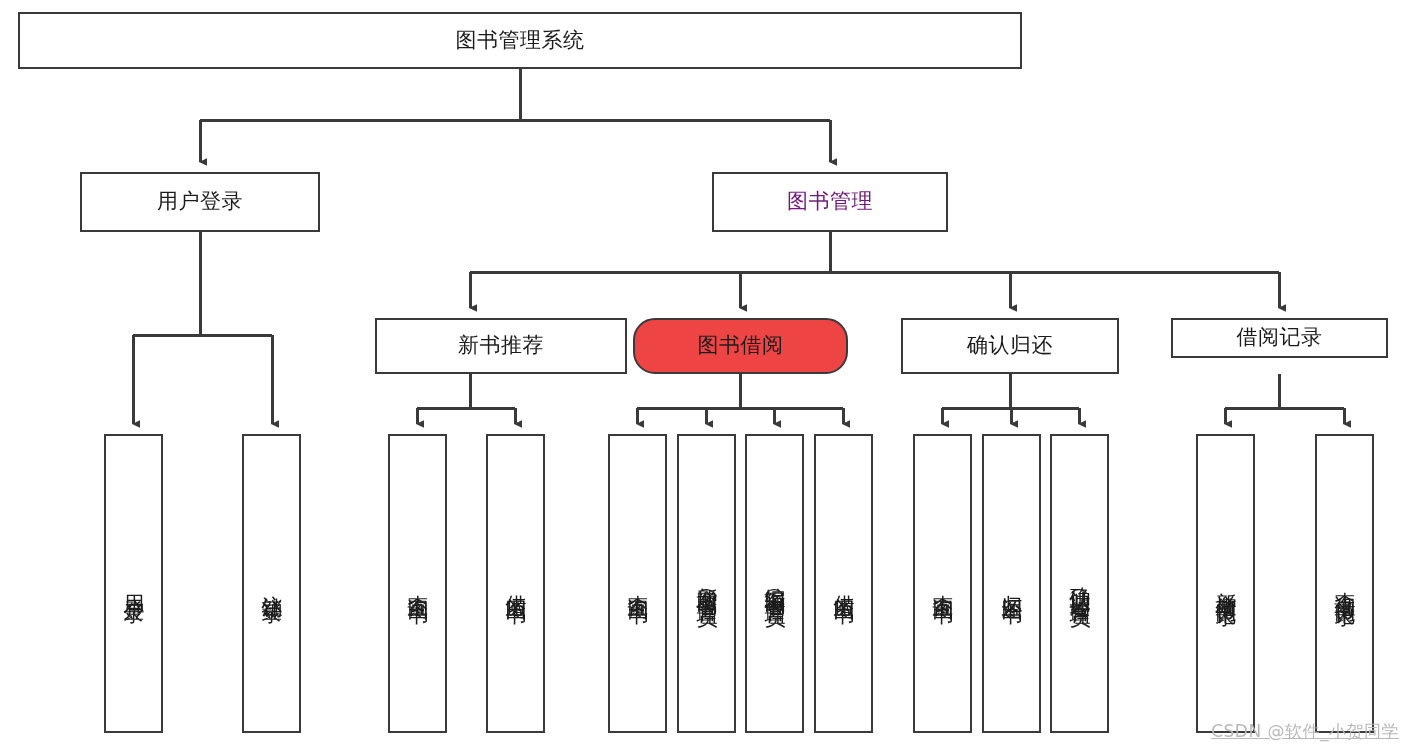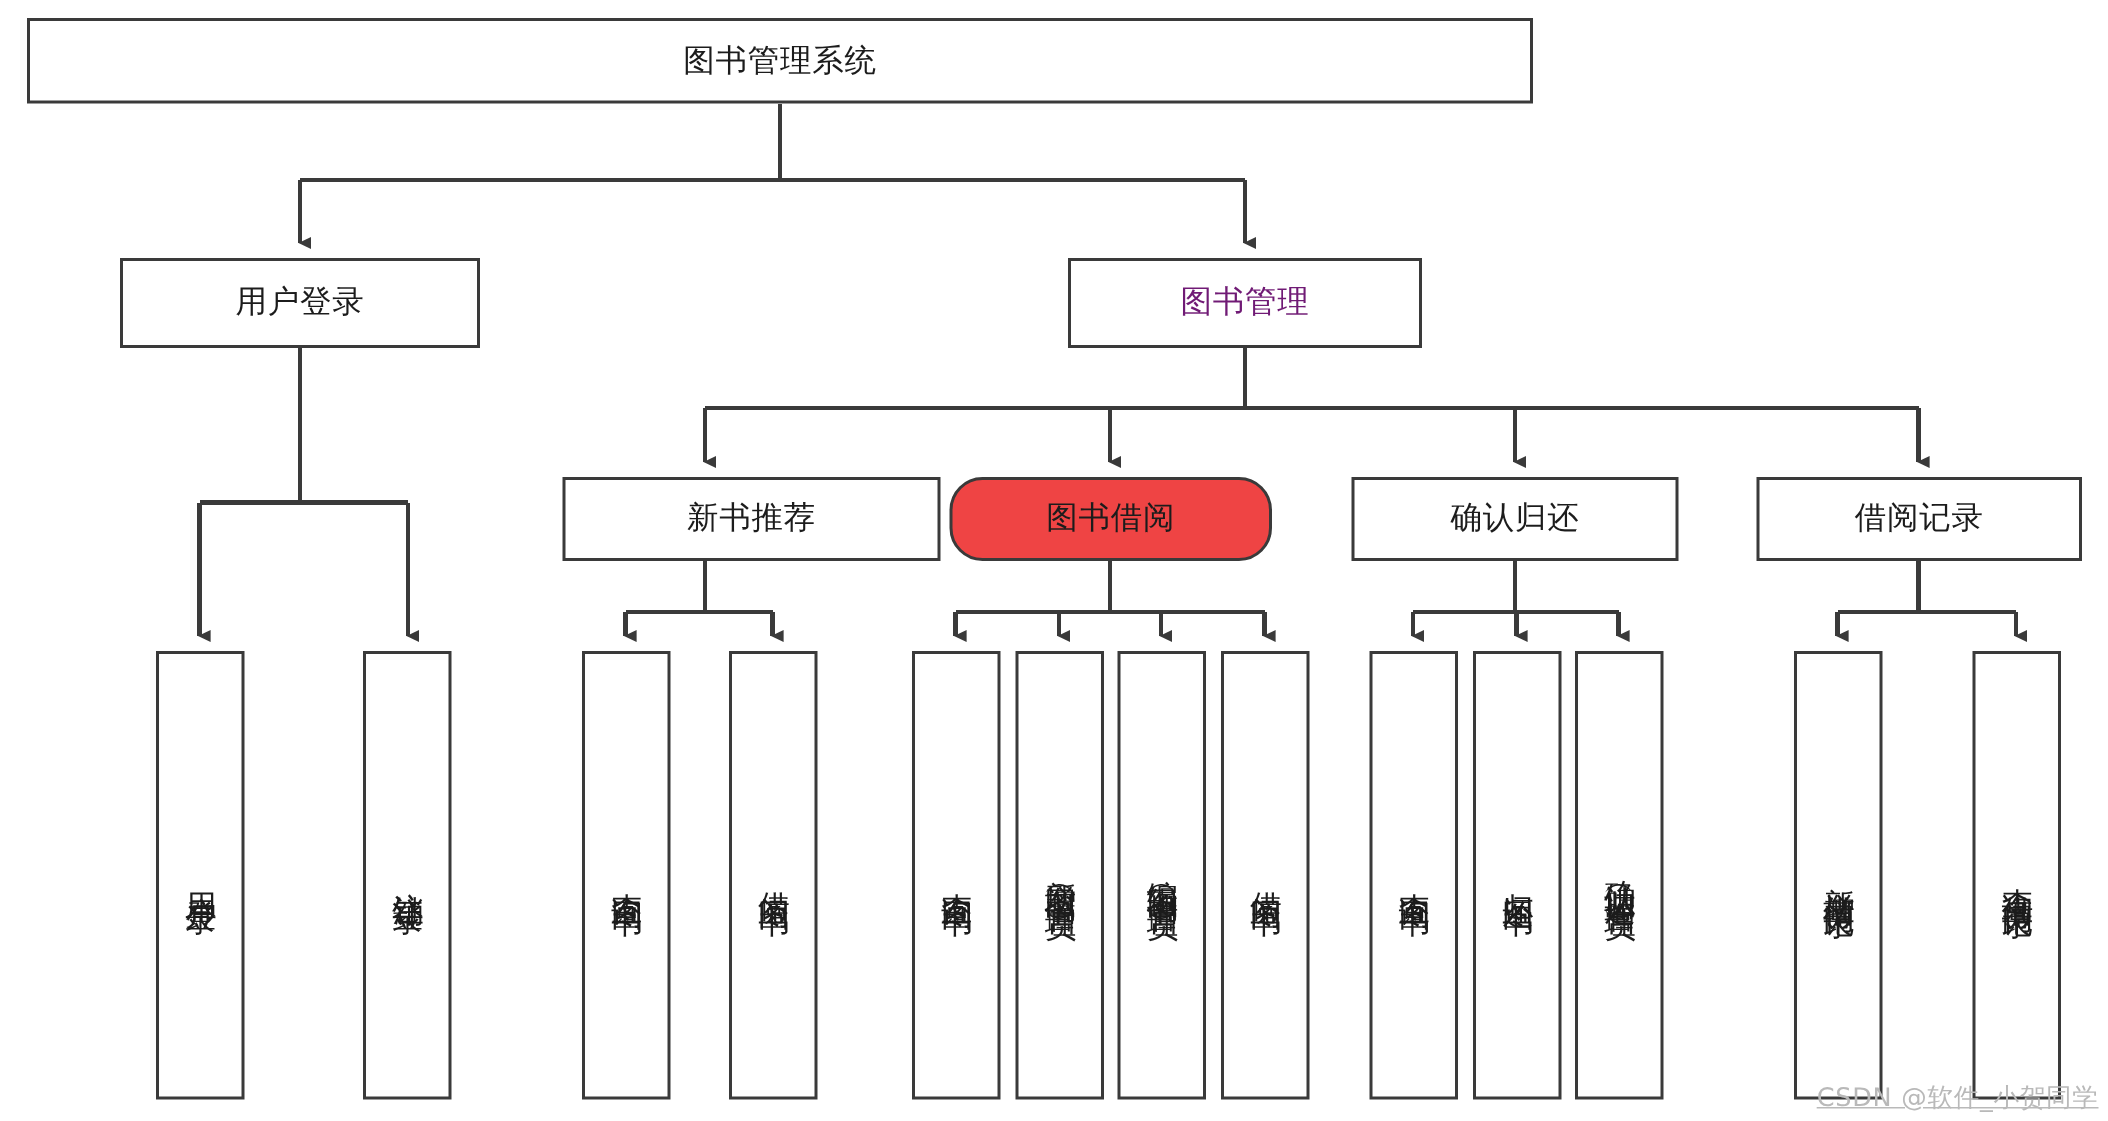--- a/index.html
+++ b/index.html
@@ -138,21 +138,21 @@
 
   <div class="node horiz" style="left: 375px; top: 318px; width: 252px; height: 56px; border-color: rgb(58, 58, 58); background: rgb(255, 255, 255); color: rgb(28, 28, 28);">
     <span class="node-label">新书推荐</span>
   </div>
   <div class="node horiz" style="left: 633px; top: 318px; width: 215px; height: 56px; border-color: rgb(58, 58, 58); background: #ef4444; color: rgb(28, 28, 28); border-radius: 22px;">
     <span class="node-label">图书借阅</span>
   </div>
   <div class="node horiz" style="left: 901px; top: 318px; width: 218px; height: 56px; border-color: rgb(58, 58, 58); background: rgb(255, 255, 255); color: rgb(28, 28, 28);">
     <span class="node-label">确认归还</span>
   </div>
-  <div class="node horiz" style="left: 1171px; top: 318px; width: 217px; height: 56px; border-color: rgb(58, 58, 58); background: rgb(255, 255, 255); color: rgb(28, 28, 28);">
+  <div class="node horiz" style="left: 1171px; top: 318px; width: 217px; height: 40px; border-color: rgb(58, 58, 58); background: rgb(255, 255, 255); color: rgb(28, 28, 28);">
     <span class="node-label">借阅记录</span>
   </div>
 
   <div class="node vert" style="left: 104px; top: 434px; width: 59px; height: 299px; border-color: rgb(58, 58, 58); background: rgb(255, 255, 255); color: rgb(28, 28, 28);">
     <span class="node-label">用户登录</span>
   </div>
   <div class="node vert" style="left: 242px; top: 434px; width: 59px; height: 299px; border-color: rgb(58, 58, 58); background: rgb(255, 255, 255); color: rgb(28, 28, 28);">
     <span class="node-label">注销登录</span>
   </div>
   <div class="node vert" style="left: 388px; top: 434px; width: 59px; height: 299px; border-color: rgb(58, 58, 58); background: rgb(255, 255, 255); color: rgb(28, 28, 28);">

